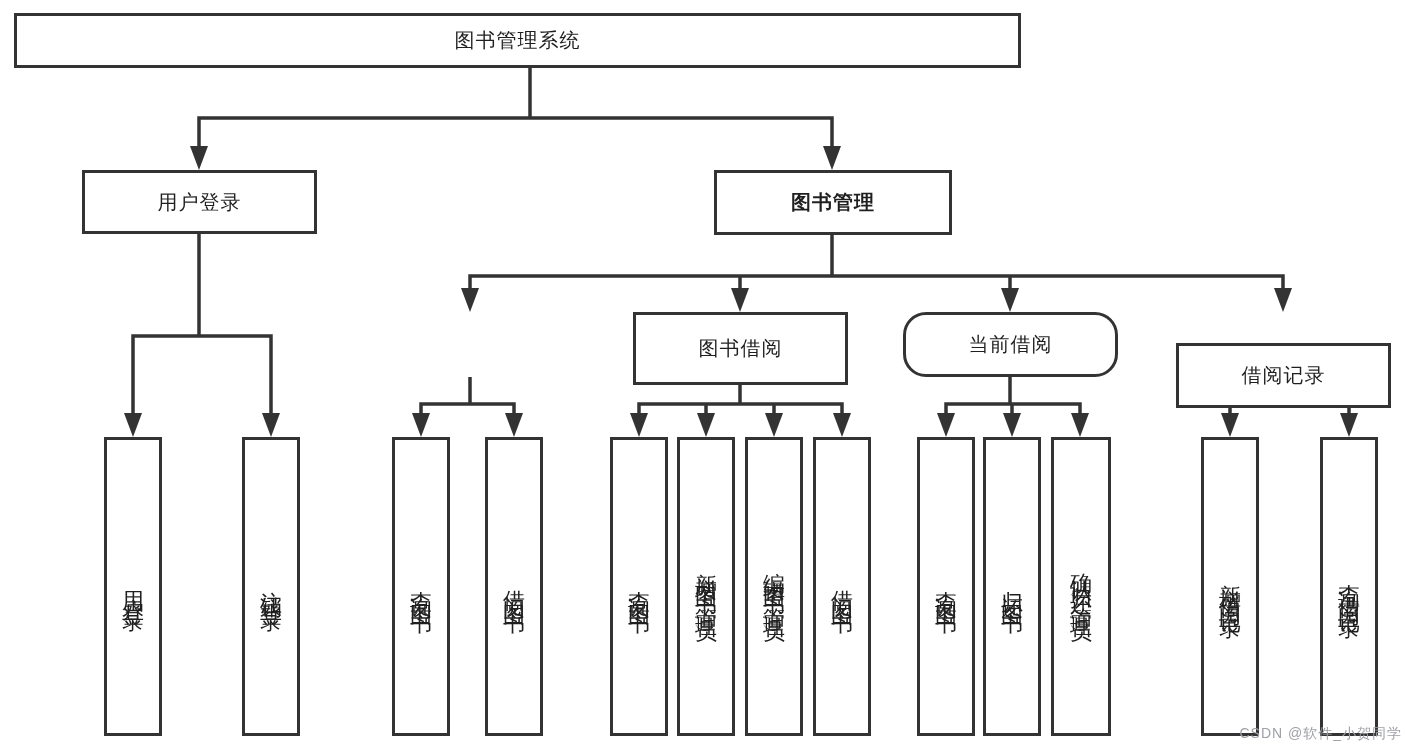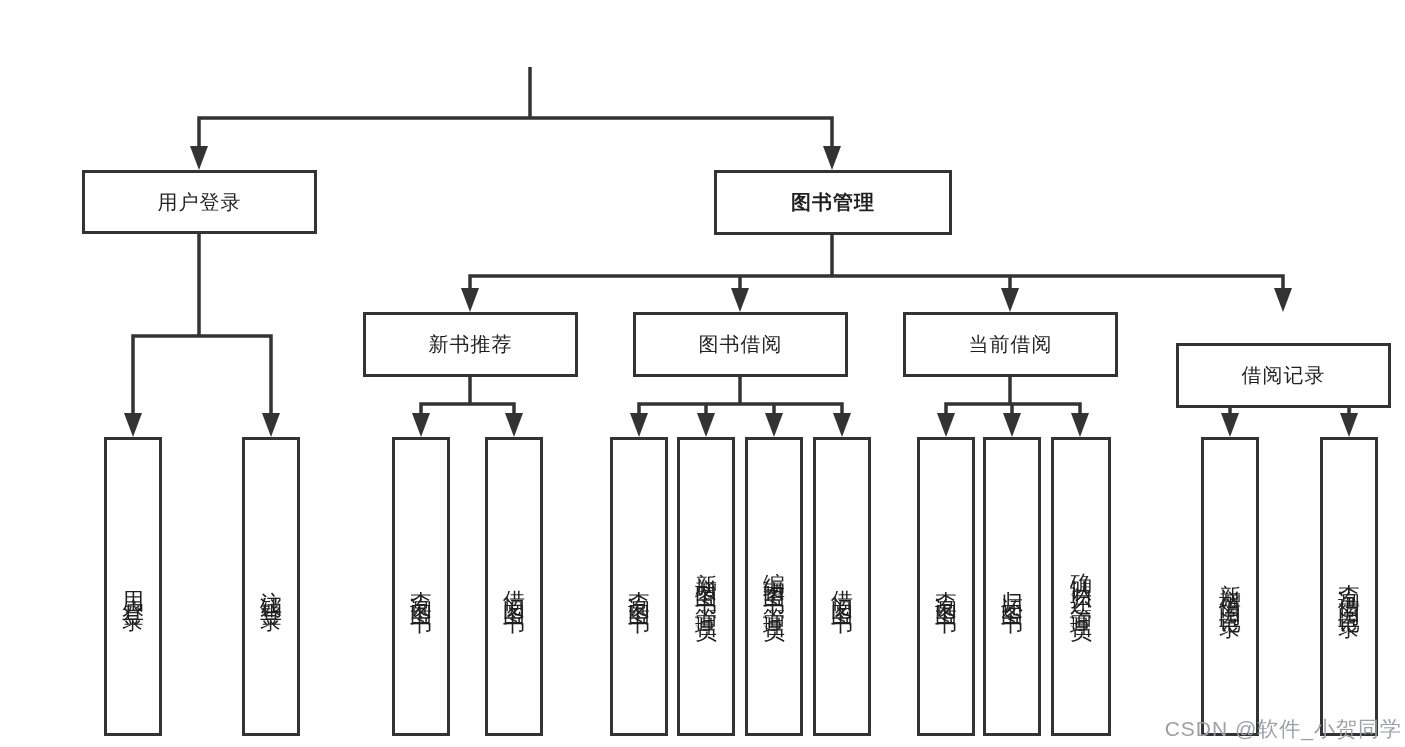--- a/index.html
+++ b/index.html
@@ -13,21 +13,21 @@
     box-sizing:border-box; display:flex; align-items:center; justify-content:center;
     color:#1f1f1f;
   }
   .h-node { font-size:20px; letter-spacing:1px; }
   .v-node {
     writing-mode:vertical-rl; text-orientation:mixed;
     font-size:22px; letter-spacing:7px; line-height:1;
   }
   .watermark {
     position:absolute; right:3px; bottom:4px;
-    font-size:21px; color:#9fa0a6; letter-spacing:1px; z-index:10;
+    font-size:14px; color:#9fa0a6; letter-spacing:1px; z-index:10;
     font-family:"Liberation Sans","DejaVu Sans",sans-serif;
   }
 </style>
 </head>
 <body>
 
 <div class="stage">
 
   <svg class="connectors" viewBox="0 0 1405 747" xmlns="http://www.w3.org/2000/svg">
     <g stroke="#333333" stroke-width="3.5" fill="none" stroke-linejoin="miter">
@@ -62,27 +62,27 @@
       <polygon points="774,437 765,413 783,413"></polygon>
       <polygon points="842,437 833,413 851,413"></polygon>
       <polygon points="946,437 937,413 955,413"></polygon>
       <polygon points="1012,437 1003,413 1021,413"></polygon>
       <polygon points="1080,437 1071,413 1089,413"></polygon>
       <polygon points="1230,437 1221,413 1239,413"></polygon>
       <polygon points="1349,437 1340,413 1358,413"></polygon>
     </g>
   </svg>
 
+  <div class="node h-node" style="left:14px; top:13px; width:1007px; height:55px;">图书管理系统</div>
 
   <div class="node h-node" style="left:82px; top:170px; width:235px; height:64px;">用户登录</div>
   <div class="node h-node" style="left:714px; top:170px; width:238px; height:65px;font-weight:bold;">图书管理</div>
 
-  <div class="node h-node" style="left:363px; top:312px; width:215px; height:65px;">新书推荐</div>
-  <div class="node h-node" style="left:633px; top:312px; width:215px; height:65px;">图书借阅</div>
-  <div class="node h-node" style="left:903px; top:312px; width:215px; height:65px;">当前借阅</div>
+  <div class="node h-node" style="left:633px; top:312px; width:215px; height:73px;">图书借阅</div>
+  <div class="node h-node" style="left:903px; top:312px; width:215px; height:65px;border-radius:23px;">当前借阅</div>
   <div class="node h-node" style="left:1176px; top:312px; width:215px; height:65px;margin-top:31px;">借阅记录</div>
 
   <div class="node v-node" style="left:104px; top:437px; width:58px; height:299px;">用户登录</div>
   <div class="node v-node" style="left:242px; top:437px; width:58px; height:299px;">注销登录</div>
 
   <div class="node v-node" style="left:392px; top:437px; width:58px; height:299px;">查询图书</div>
   <div class="node v-node" style="left:485px; top:437px; width:58px; height:299px;">借阅图书</div>
 
   <div class="node v-node" style="left:610px; top:437px; width:58px; height:299px;">查询图书</div>
   <div class="node v-node" style="left:677px; top:437px; width:58px; height:299px;">新增图书（管理员）</div>

